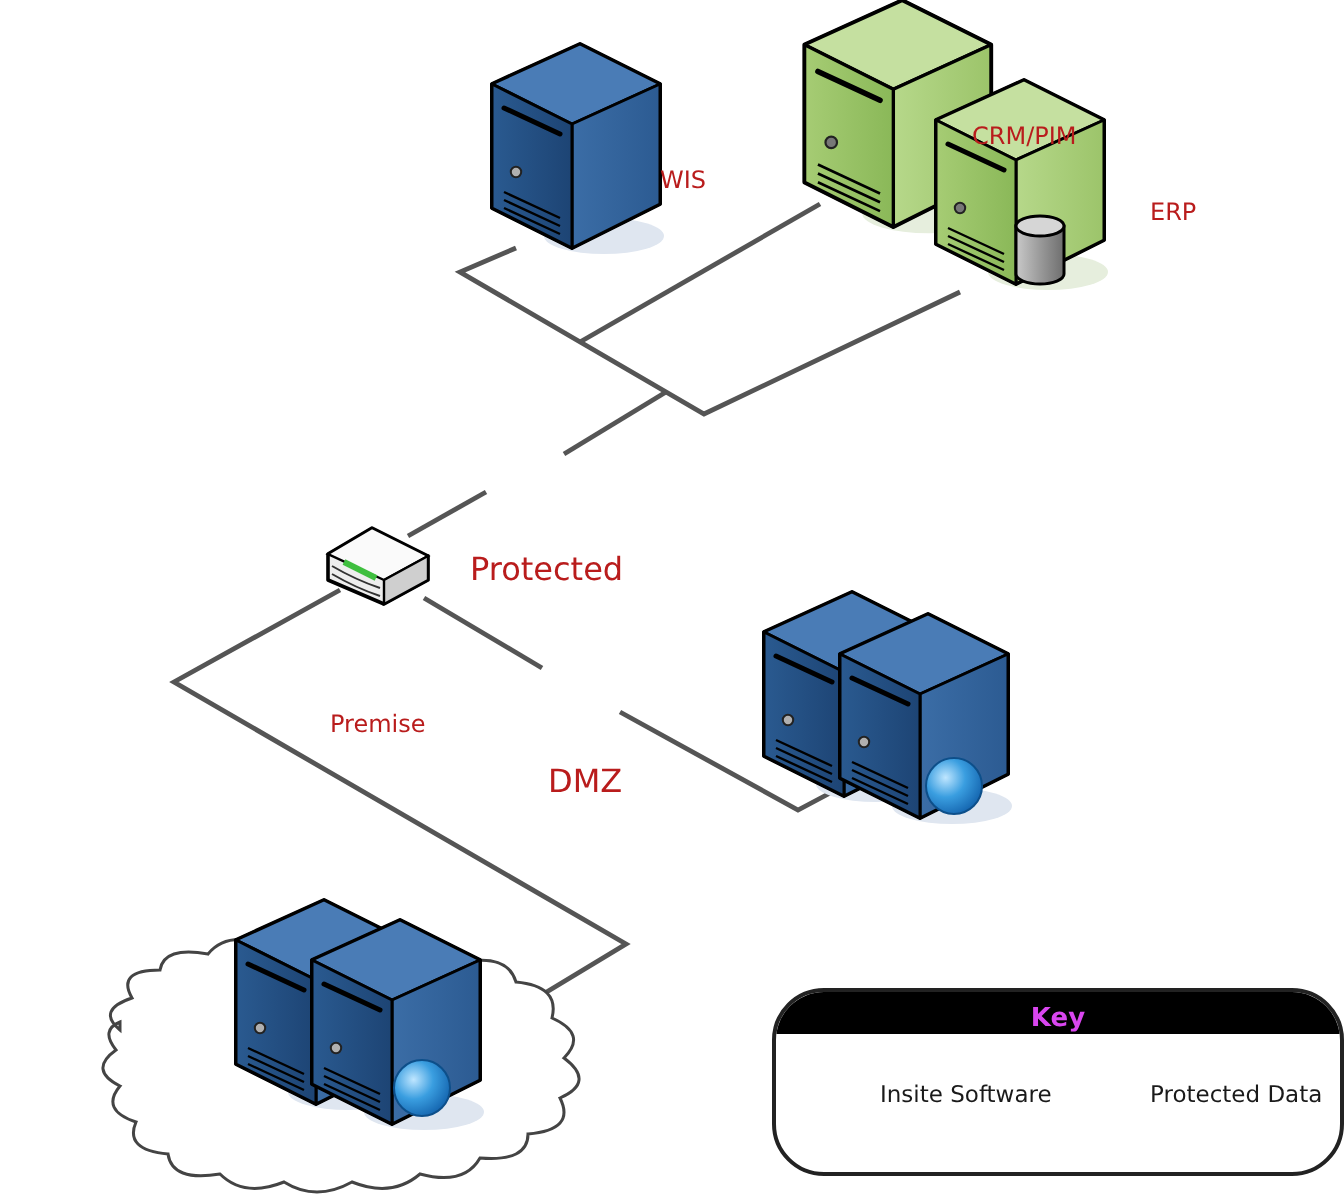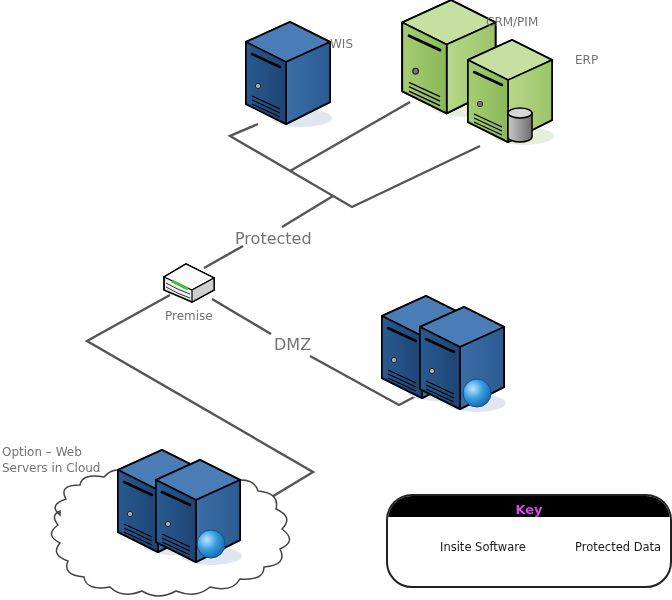--- a/index.html
+++ b/index.html
@@ -1,18 +1,18 @@
 <!DOCTYPE html>
 <html><head>
 <meta charset="utf-8">
 <style>
   html,body{margin:0;padding:0;background:#ffffff;}
   #stage{position:relative;width:672px;height:600px;overflow:hidden;background:#fff;font-family:"DejaVu Sans", "Liberation Sans", sans-serif;}
   svg#diagram{position:absolute;left:0;top:0;}
-  .lbl{position:absolute;color:#737373;font-size:12px;line-height:16px;white-space:nowrap;}
+  .lbl{position:absolute;color:#b91c1c;font-size:12px;line-height:16px;white-space:nowrap;margin-top:46px;}
   .lbl.big{font-size:16px;}
   .multi{white-space:pre-line;}
   .key-box{position:absolute;left:386px;top:494px;width:282px;height:90px;border:2px solid #222;border-radius:26px;overflow:hidden;background:#fff;}
   .key-head{height:21px;background:#000;color:#d946ef;font-weight:bold;font-size:13px;text-align:center;line-height:28px;}
   .key-item{position:absolute;top:44px;font-size:11.5px;color:#1a1a1a;text-align:right;}
 </style>
 </head>
 <body>
 
 <div id="stage">
@@ -123,21 +123,19 @@
       <use href="#towerGreen" x="541" y="537" width="24" height="32"></use>
     </g>
   </svg>
 
   <div class="lbl" style="left:330px;top:36px;">WIS</div>
   <div class="lbl" style="left:486px;top:14px;">CRM/PIM</div>
   <div class="lbl" style="left:551px;top:52px;padding-left:24px;">ERP</div>
   <div class="lbl big" style="left:235px;top:231px;">Protected</div>
   <div class="lbl" style="left:165px;top:308px;">Premise</div>
   <div class="lbl big" style="left:274px;top:337px;">DMZ</div>
-  <div class="lbl multi" style="left:2px;top:444px;">Option – Web
-Servers in Cloud</div>
 
   <div class="key-box">
     <div class="key-head">Key</div>
     <div class="key-item" style="left:52px;">Insite Software</div>
     <div class="key-item" style="left:187px;">Protected Data</div>
   </div>
 </div>
 
 </body></html>

